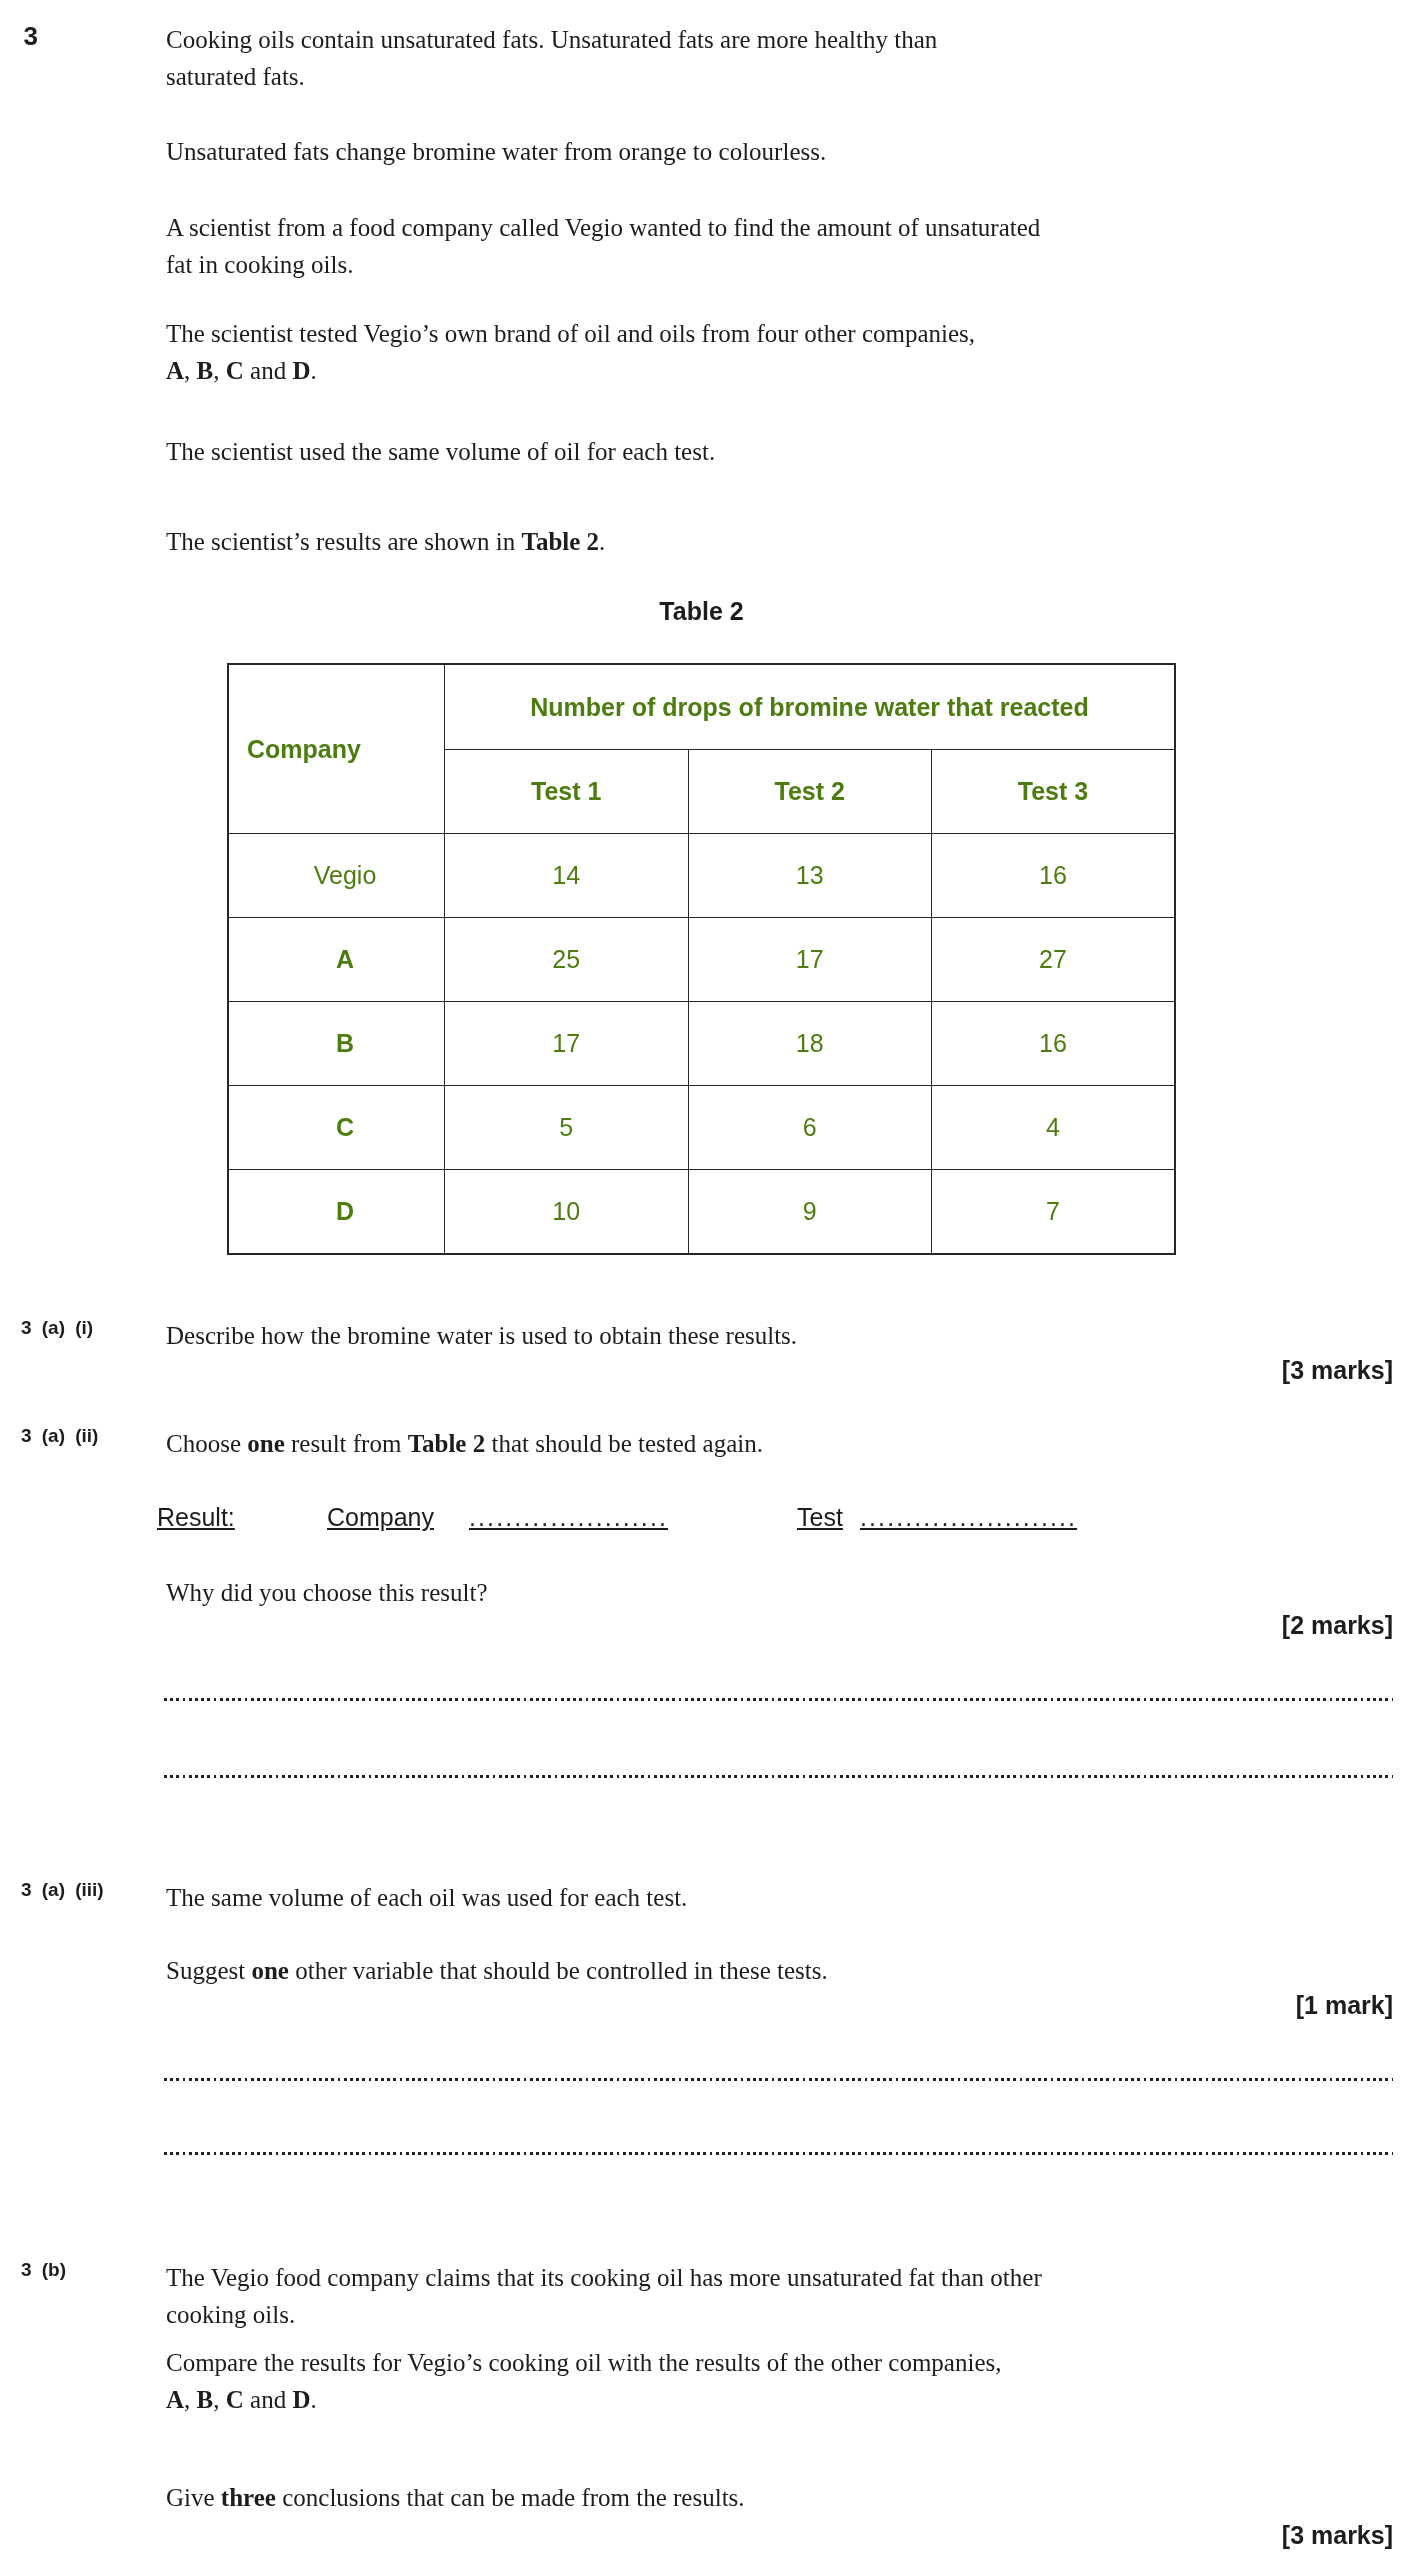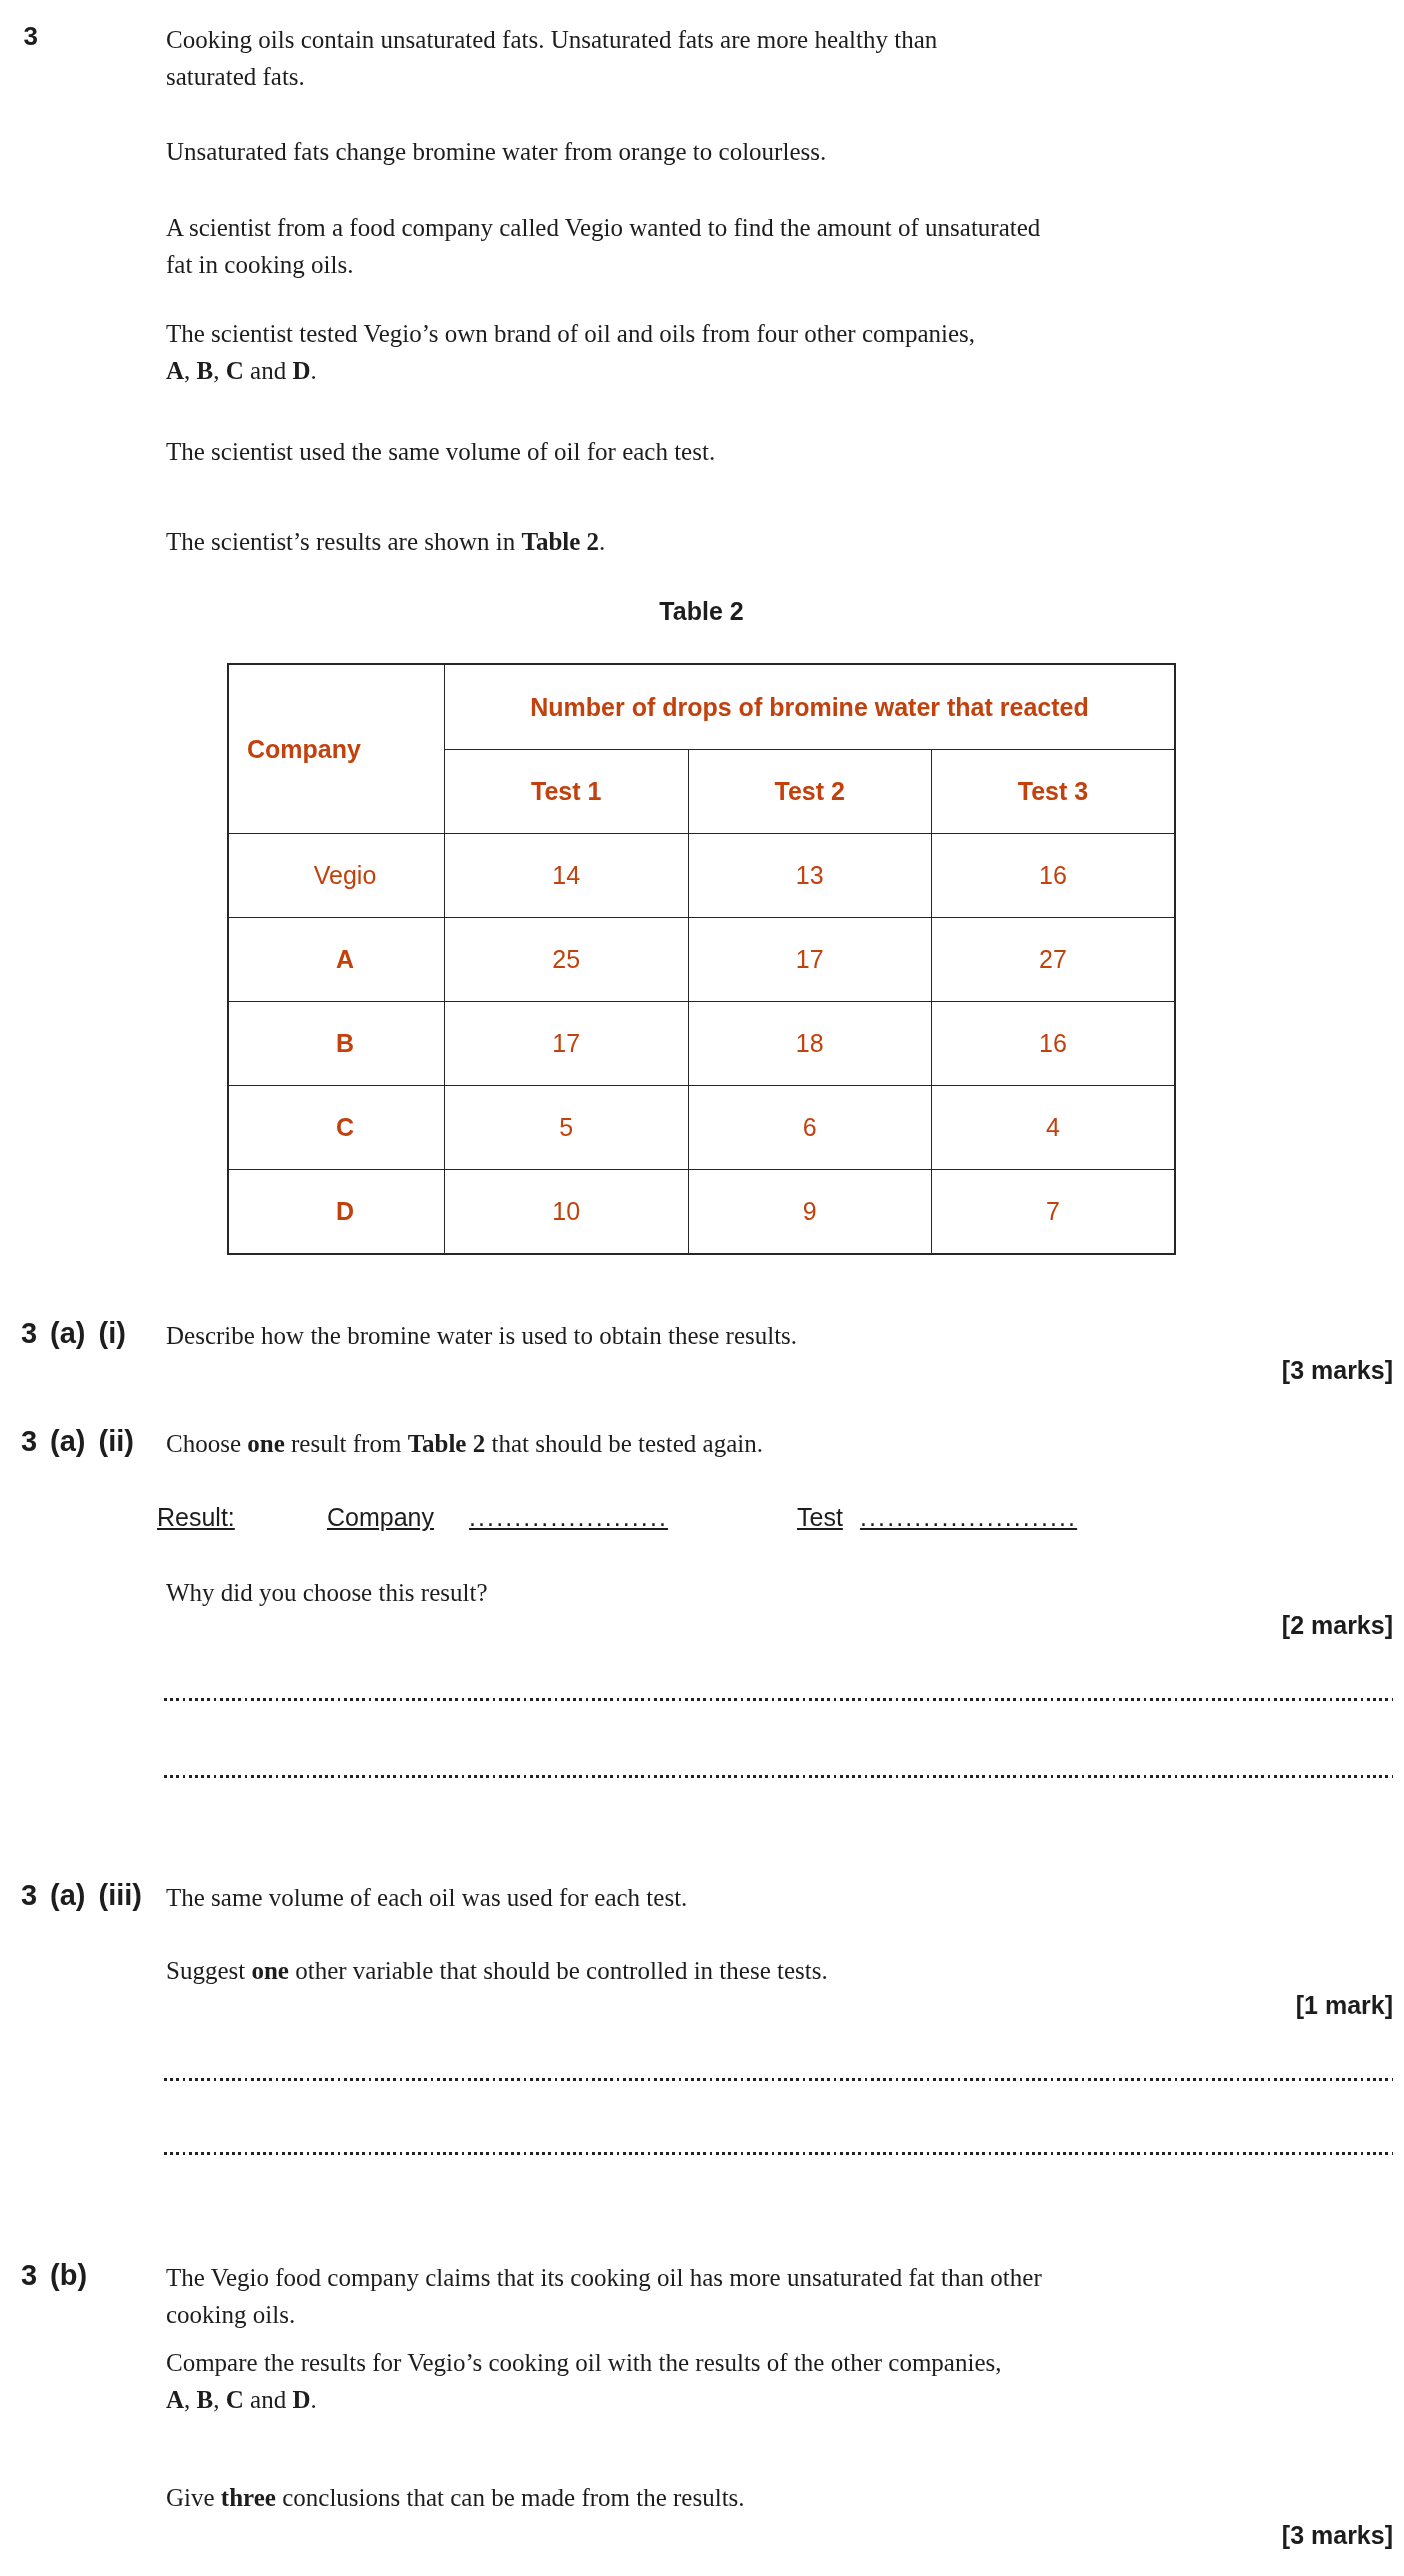--- a/index.html
+++ b/index.html
@@ -22,21 +22,21 @@
     left: 166px;
     width: 1238px;
     font-size: 25px;
     line-height: 37px;
     white-space: pre-wrap;
     font-family: Liberation Serif, serif;
   }
   .plabel {
     position: absolute;
     left: 21px;
-    font-size: 29px;
+    font-size: 19px;
     font-weight: bold;
     word-spacing: 4.9px;
     white-space: pre;
   }
   .marks {
     position: absolute;
     right: 11px;
     font-size: 25px;
     font-weight: bold;
     text-align: right;
@@ -51,21 +51,21 @@
     position: absolute;
     left: 227px; top: 663px;
     width: 949px;
     border-collapse: collapse;
     table-layout: fixed;
     border: 2.1px solid #262626;
   }
   .results-table th, .results-table td {
     border: 1.4px solid #262626;
     font-size: 25px;
-    color: #c2410c;
+    color: #4d7c0f;
     background: #ffffff;
   }
   .company-h { width: 196px; text-align: left; padding-left: 18px; font-weight: bold; }
   .col-t1 { width: 259px; }
   .col-t2 { width: 253px; }
   .col-t3 { width: 241px; }
   .group-h { text-align: center; font-weight: bold; height: 82px; }
   .test-h  { text-align: center; font-weight: bold; height: 81px; }
   .results-table tbody td { height: 81px; text-align: center; font-weight: normal; }
   .company-cell { text-align: center; padding-left: 18px; }

